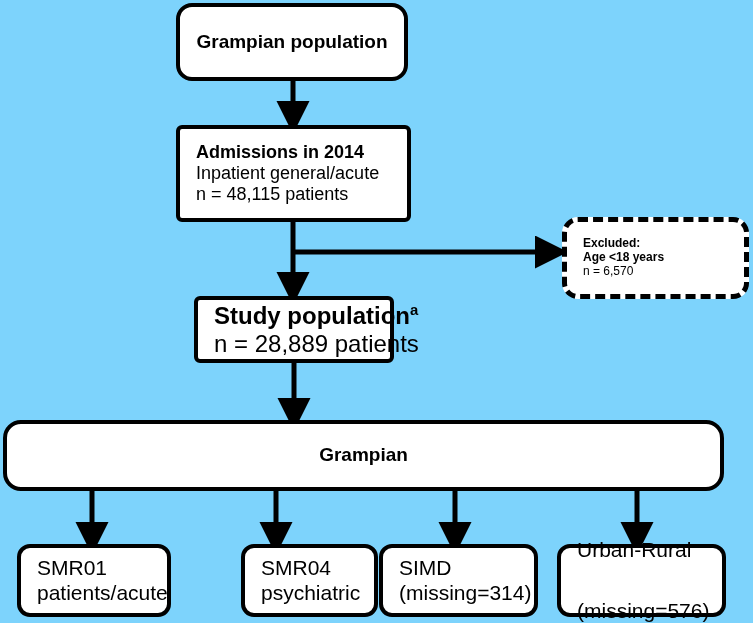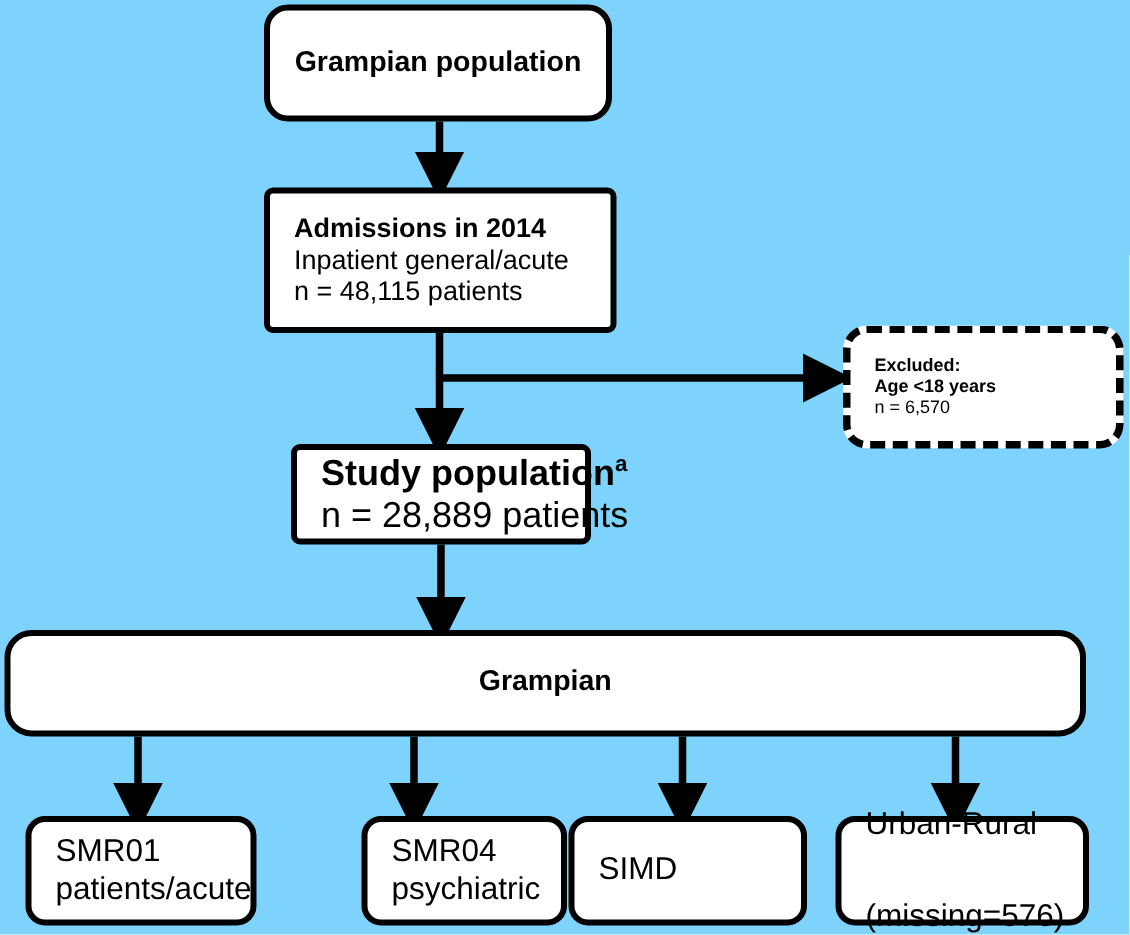--- a/index.html
+++ b/index.html
@@ -175,20 +175,21 @@
     <div class="line">patients/acute</div>
   </div>
 
   <div class="node lefty leaf" id="node-smr04">
     <div class="line">SMR04</div>
     <div class="line">psychiatric</div>
   </div>
 
   <div class="node lefty leaf" id="node-simd">
     <div class="line">SIMD</div>
+    <div class="line">(missing=314)</div>
   </div>
 
   <div class="node lefty leaf" id="node-urban">
     <div class="line">Urban-Rural</div>
     <div class="line">(missing=576)</div>
   </div>
 
 </div>
 
 </body></html>

